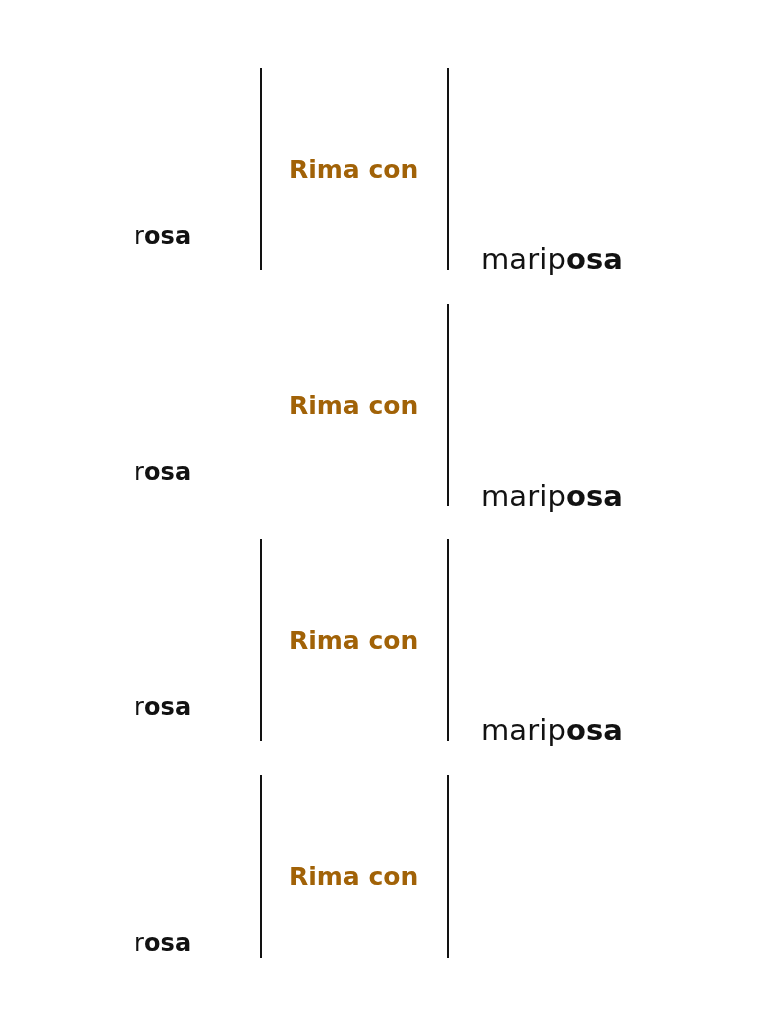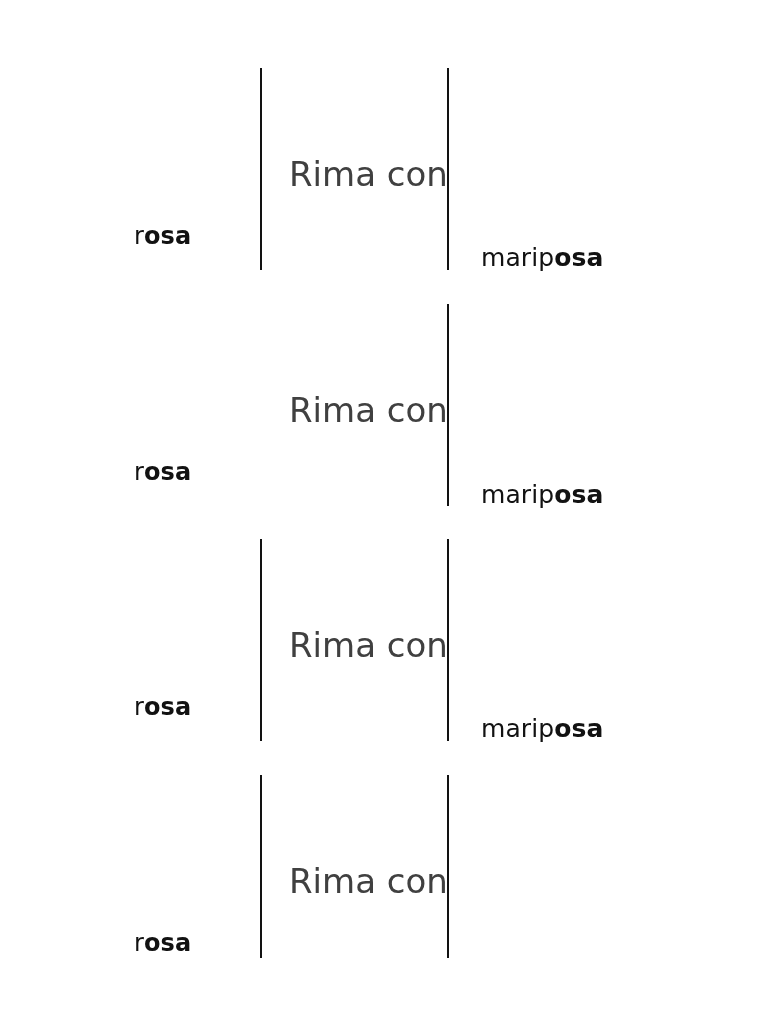--- a/index.html
+++ b/index.html
@@ -51,31 +51,31 @@
     white-space: nowrap;
     color: #121212;
   }
   .word .stem { font-weight: 400; }
   .word .rime { font-weight: 700; }
 
   .word-left {
     font-size: 24px;
   }
   .word-right {
-    font-size: 25px;
+    font-size: 29px;
     text-align: center;
   }
 
   .connector {
     position: absolute;
-    font-size: 34px;
-    font-weight: 400;
+    font-size: 25px;
+    font-weight: 700;
     line-height: 1;
     white-space: nowrap;
-    color: #404040;
+    color: #a16207;
   }
 </style>
 </head>
 <body style="background: rgb(255, 255, 255);">
 
 <div class="page">
 
   <div class="rhyme-block" id="blk0" style="top: 68px; height: 202px;">
     <div class="divider left" style="top: 0px; height: 202px; display: block;"></div>
     <div class="divider right" style="top: 0px; height: 202px; display: block;"></div>

